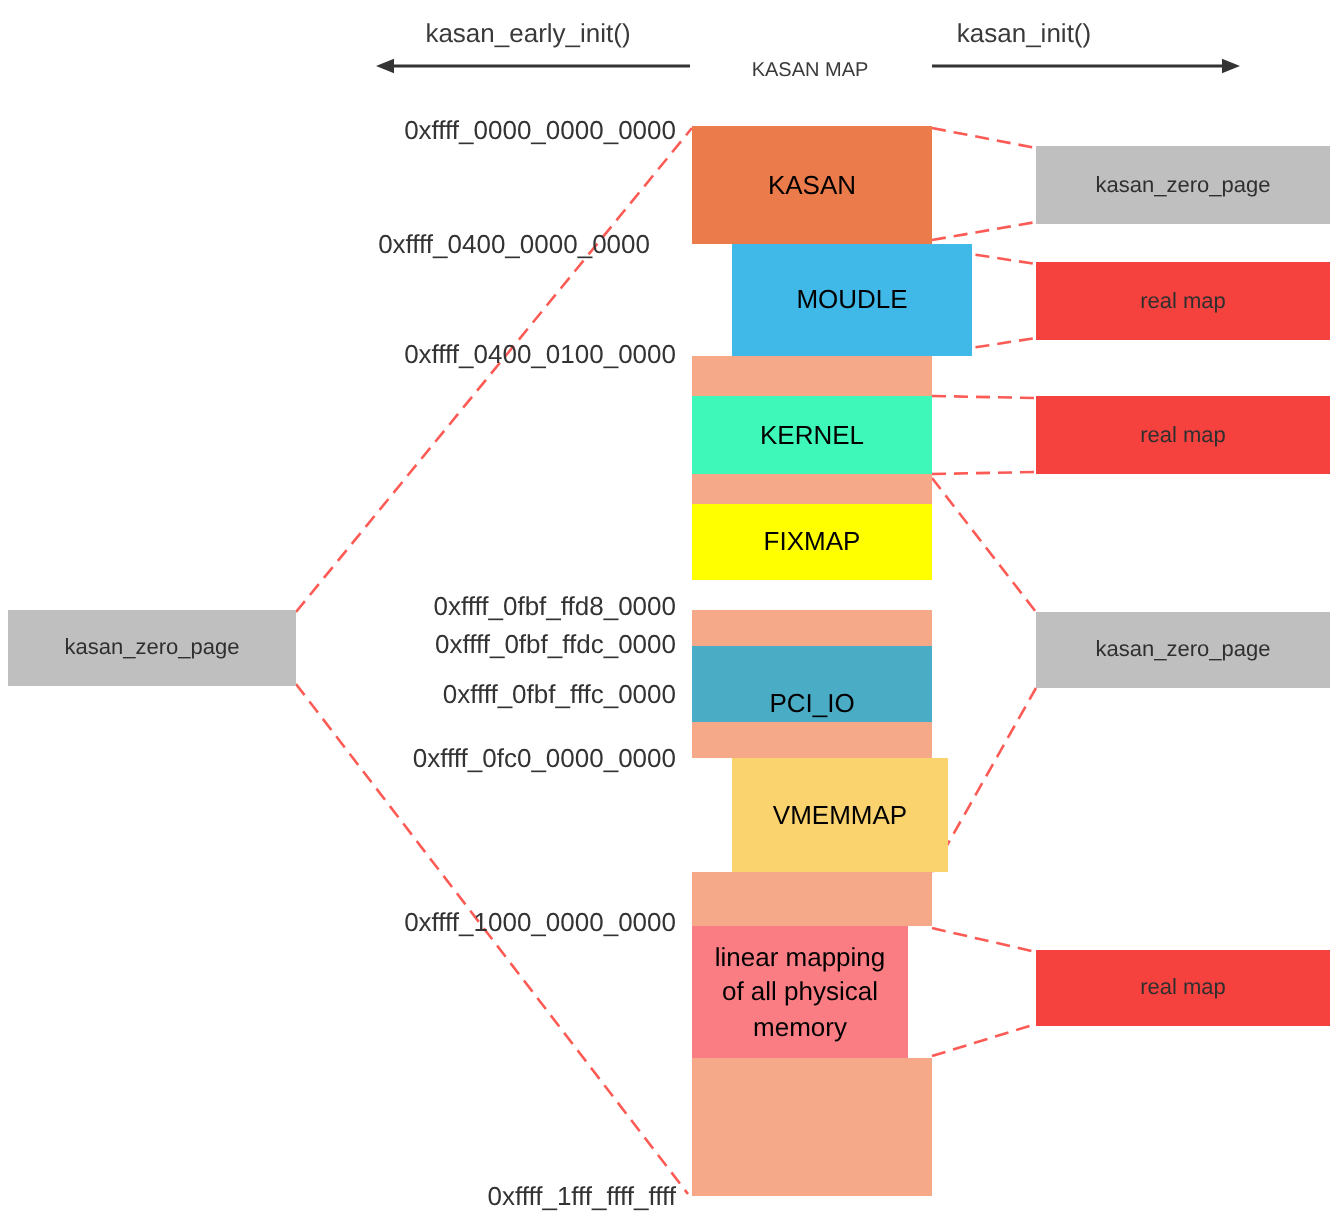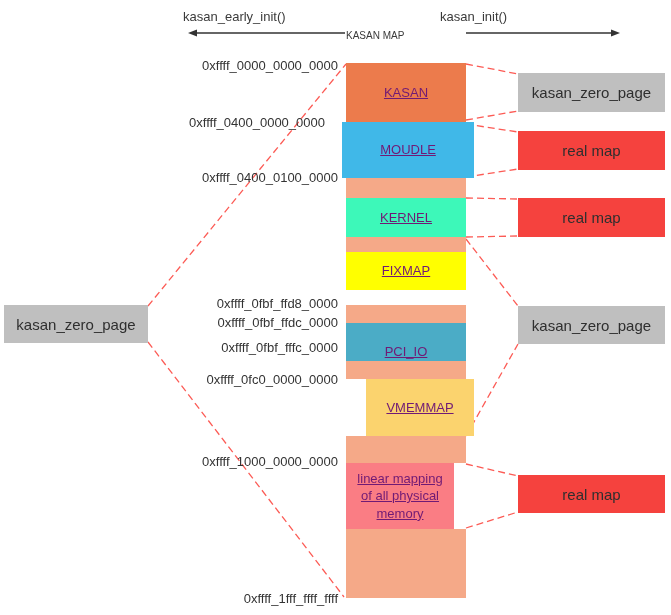--- a/index.html
+++ b/index.html
@@ -16,45 +16,45 @@
   }
   .lines {
     position: absolute; left: 0; top: 0;
     width: 671px; height: 615px;
     pointer-events: none;
   }
   .hdr {
     position: absolute;
     font-size: 13px;
     color: #3a3a3a;
+    text-align: center;
     white-space: nowrap;
   }
   .hdr-left  { left: 183px; top: 9px;  width: 162px; }
   .hdr-title { left: 346px; top: 30px; width: 118px; font-size: 10px; }
   .hdr-right { left: 440px; top: 9px;  width: 144px; }
   .seg {
     position: absolute;
     display: flex; align-items: center; justify-content: center;
     text-align: center;
     font-size: 13px;
-    color: #701a75;
-    text-decoration: underline;
+    color: #000000;
   }
   .seg-label { padding: 0 7px; line-height: 1.35; }
   .addr {
     position: absolute;
     transform: translateY(-50%);
     font-size: 13px;
     color: #333333;
     white-space: nowrap;
   }
   .box {
     position: absolute;
     display: flex; align-items: center; justify-content: center;
-    font-size: 15px;
+    font-size: 11px;
     color: #2f2f2f;
     white-space: nowrap;
   }
 </style>
 </head>
 <body>
 
 <div class="stage" id="stage">
   <svg class="lines" id="svg-lines" viewBox="0 0 671 615">
       <line x1="148" y1="306" x2="346" y2="64" stroke="#FC5B55" stroke-width="1.3" stroke-dasharray="7 4"></line>
@@ -77,21 +77,21 @@
         <line x1="466" y1="33" x2="613" y2="33" stroke="#333333" stroke-width="1.4"></line>
         <polygon points="620,33 611,29.4 611,36.6" fill="#333333"></polygon>
       </g>
     </svg>
   <div class="hdr hdr-left">kasan_early_init()</div>
   <div class="hdr hdr-title">KASAN MAP</div>
   <div class="hdr hdr-right">kasan_init()</div>
 <div class="seg" style="left: 346px; top: 63px; width: 120px; height: 59px; background: rgb(236, 123, 76);">
       <span class="seg-label">KASAN</span>
     </div>
-    <div class="seg" style="left: 342px; top: 122px; width: 132px; height: 56px; background: rgb(64, 184, 232);">
+    <div class="seg" style="left: 366px; top: 122px; width: 120px; height: 56px; background: rgb(64, 184, 232);">
       <span class="seg-label">MOUDLE</span>
     </div>
     <div class="seg" style="left: 346px; top: 178px; width: 120px; height: 20px; background: rgb(245, 169, 136);"></div>
     <div class="seg" style="left: 346px; top: 198px; width: 120px; height: 39px; background: rgb(61, 248, 185);">
       <span class="seg-label">KERNEL</span>
     </div>
     <div class="seg" style="left: 346px; top: 237px; width: 120px; height: 30px; background: rgb(245, 169, 136);"></div>
     <div class="seg" style="left: 346px; top: 252px; width: 120px; height: 38px; background: rgb(255, 255, 0);">
       <span class="seg-label">FIXMAP</span>
     </div>

